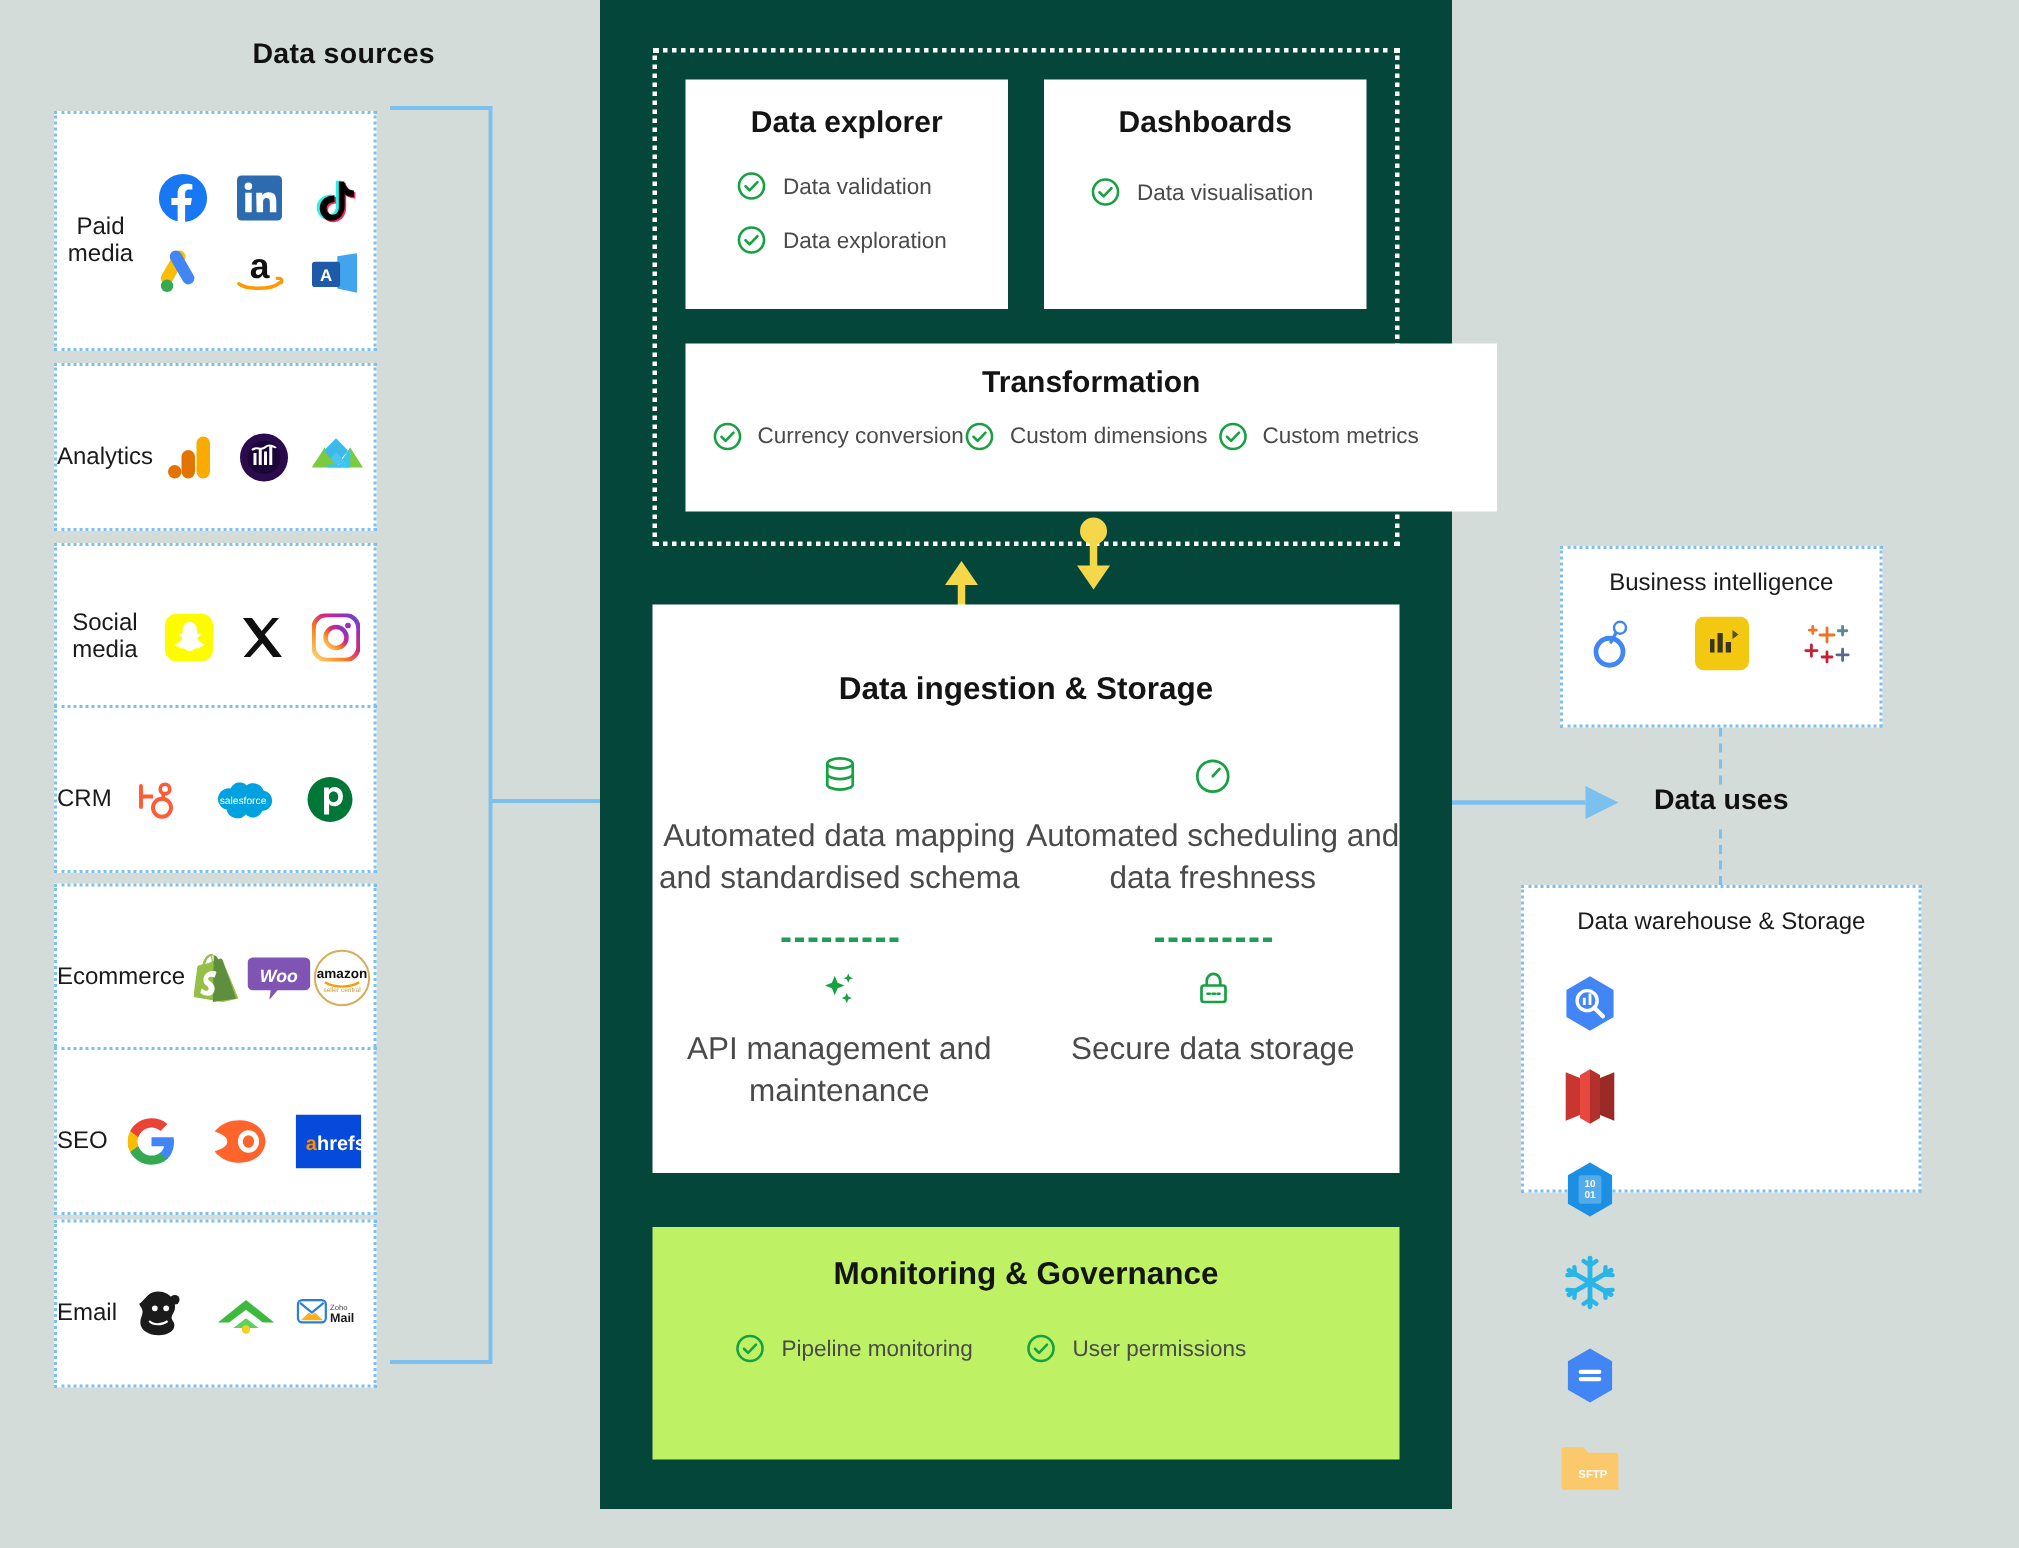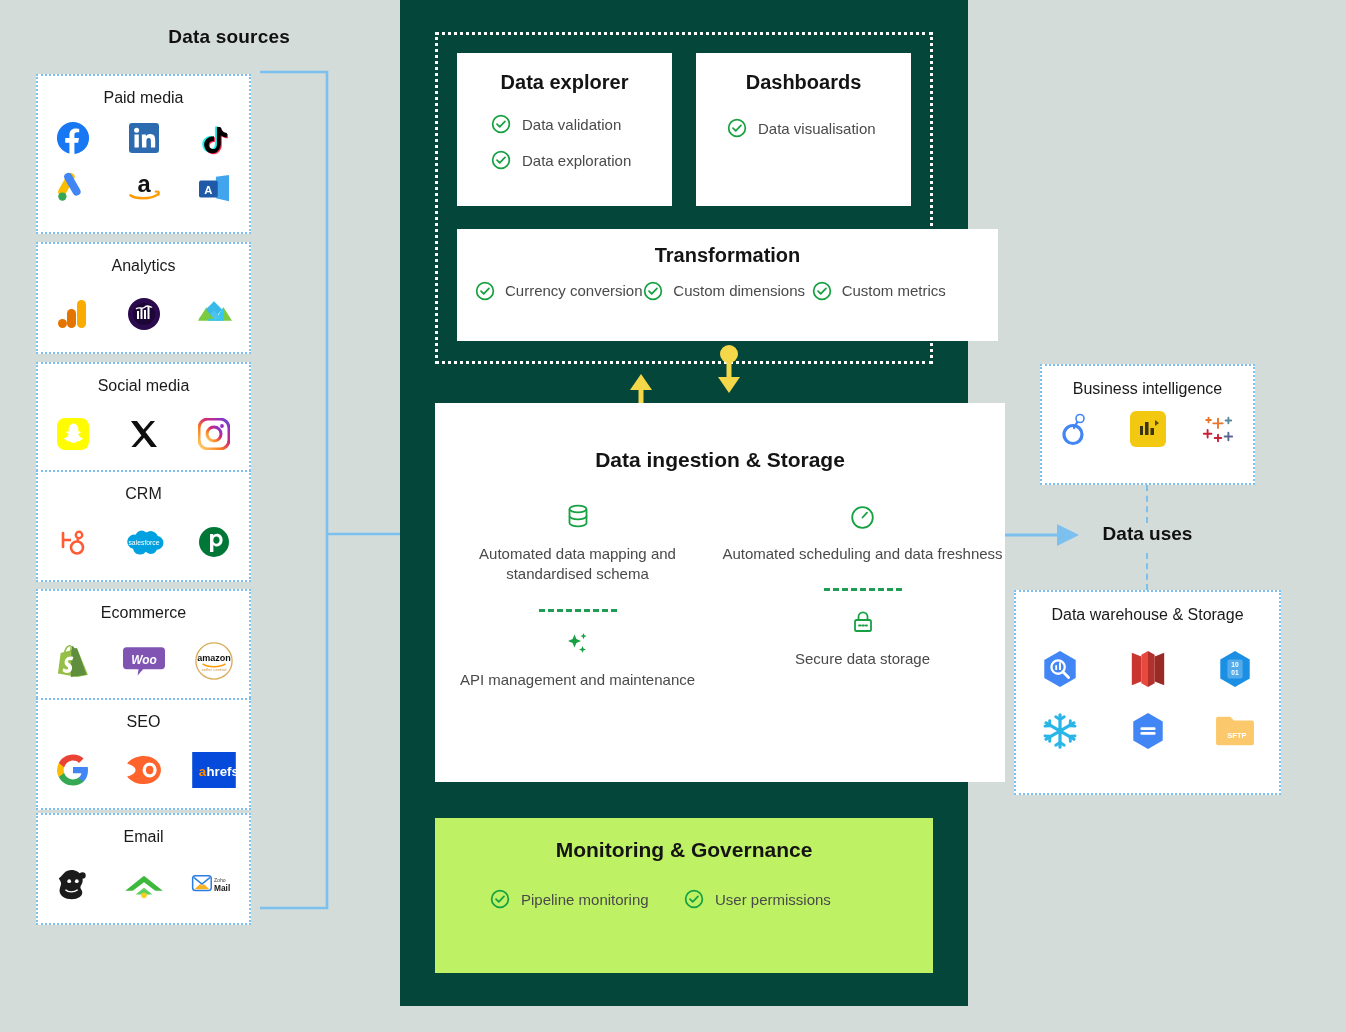--- a/index.html
+++ b/index.html
@@ -15,21 +15,21 @@
   
   #data-sources-title {
     position: absolute; left: 0; top: 26px; width: 290px;
     text-align: right; font-size: 19px; font-weight: 700; color: #111;
     letter-spacing: .2px;
   }
   .src-card {
     position: absolute; left: 36px; width: 215px;
     background: #fff;
     border: 2px dotted #7cc0ef;
-    display: flex; flex-direction: column; align-items: center;
+    display: flex; flex-direction: row; align-items: center;
   }
   .src-card .card-title {
     font-size: 16px; color: #1a1a1a; margin-top: 13px; text-align: center;
   }
   .logo-grid {
     display: flex; flex-wrap: wrap; justify-content: center;
     width: 100%; margin-top: 6px;
   }
   .logo-cell {
     width: 33.33%; height: 50px;
@@ -52,38 +52,38 @@
   .wcard-title {
     text-align: center; font-weight: 700; color: #141414;
   }
   .feature-row { display: flex; align-items: center; gap: 11px; }
   .feature-label { font-size: 15px; color: #4a4a4a; }
   .check { flex: 0 0 auto; width: 20px; height: 20px; }
 
   #data-explorer { left: 457px; top: 53px; width: 215px; height: 153px; }
   #dashboards   { left: 696px; top: 53px; width: 215px; height: 153px; }
   #transformation { left: 457px; top: 229px; width: 541px; height: 112px; }
-  #ingestion { position:absolute; left: 435px; top: 403px; width: 570px; height: 379px; background:#fff;}
+  #ingestion { position:absolute; left: 435px; top: 403px; width: 498px; height: 379px; background:#fff;}
   #monitoring { position:absolute; left: 435px; top: 818px; width: 498px; height: 155px; background:#bef264;}
 
   .de-title, .db-title { font-size: 20px; margin-top: 18px; }
   .de-list { margin-top: 20px; margin-left: 34px; display:flex; flex-direction:column; gap:16px;}
   .db-list { margin-top: 24px; margin-left: 31px; }
 
   #transformation .wcard-title { font-size: 20px; margin-top: 15px; }
   .tf-row { display: flex; margin-top: 14px; padding: 0 18px; }
   .tf-item { flex: 1; display: flex; gap: 10px; align-items: flex-start; }
   .tf-item .feature-label { line-height: 1.3; font-size: 15px; }
 
   #ingestion .wcard-title { font-size: 21px; margin-top: 45px; }
   .ing-grid { display: flex; margin-top: 32px; }
   .ing-col { flex: 1; display: flex; flex-direction: column; align-items: center; }
   .ing-item { display:flex; flex-direction:column; align-items:center; width:100%;}
   .ing-icon { height: 26px; display:flex; align-items:center; justify-content:center; }
-  .ing-text { margin-top: 14px; text-align: center; font-size: 15px; color: #4a4a4a; line-height: 1.35; }
+  .ing-text { margin-top: 14px; text-align: center; font-size: 21px; color: #4a4a4a; line-height: 1.35; }
   .ing-sep { width: 78px; border-top: 3px dashed #1f9d55; margin: 24px 0 18px; }
 
   #monitoring .wcard-title { font-size: 21px; margin-top: 20px; }
   .mon-row { display: flex; margin-top: 27px; padding: 0 55px; }
   .mon-item { flex: 1; display: flex; align-items: center; gap: 11px; }
 
   
   .yarrow { position: absolute; }
 
   
@@ -91,21 +91,21 @@
     position: absolute; background: #fff; border: 2px dotted #7cc0ef;
     display: flex; flex-direction: column; align-items: center;
   }
   #business-intelligence { left: 1040px; top: 364px; width: 215px; height: 121px; }
   #data-warehouse { left: 1014px; top: 590px; width: 267px; height: 205px; }
   .right-card .card-title { font-size: 16px; color: #1a1a1a; margin-top: 14px; text-align:center;}
   #data-uses-title {
     position: absolute; left: 1040px; top: 523px; width: 215px;
     text-align: center; font-size: 19px; font-weight: 700; color: #111;
   }
-  #dw-grid { display:flex; flex-wrap:wrap; justify-content:center; width:100%; margin-top: 14px;}
+  #dw-grid { display:flex; flex-wrap:wrap; justify-content:center; width:100%; margin-top: 14px; flex-direction: column;}
   #dw-grid .logo-cell { width: 33.33%; height: 62px; }
   #bi-grid { display:flex; justify-content:center; width:100%; margin-top: 6px;}
   #bi-grid .logo-cell { width: 33.33%; height: 50px; }
 
   .vdash { position: absolute; border-left: 2px dashed #7cc0ef; }
 </style>
 </head>
 <body>
 
 <div class="canvas">

